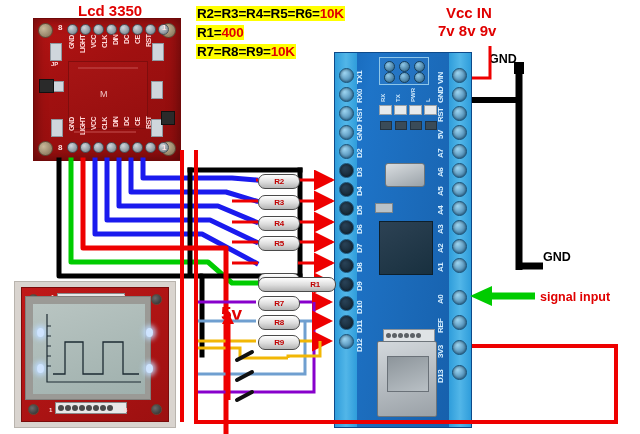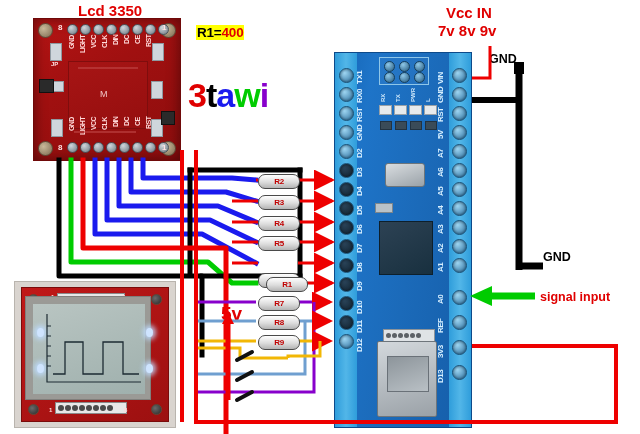--- a/index.html
+++ b/index.html
@@ -114,25 +114,24 @@
       border:1px solid #4a4a4a;display:flex;align-items:center;justify-content:center;}
   .res span{font-size:8px;font-weight:bold;color:#c00000;letter-spacing:-0.3px;}
 </style>
 </head>
 <body>
 
 <div id="stage">
 
   <div class="note" id="lcd-title">Lcd 3350</div>
 
+  <div class="spec" id="spec1"><span>R2=R3=R4=R5=R6=</span><span class="specval">10K</span></div>
   <div class="spec" id="spec2"><span>R1=</span><span class="specval">400</span></div>
-
-  <div id="logo">
-    <span class="lg3">3</span><span class="lgt">t</span><span class="lga">a</span><span class="lgw">w</span><span class="lgi">i</span>
-  </div>
+  <div class="spec" id="spec3"><span>R7=R8=R9=</span><span class="specval">10K</span></div>
+
 
   <div class="note" id="vcc-in">Vcc IN</div>
   <div class="note" id="vcc-volts">7v 8v 9v</div>
   <div class="note" id="gnd-top">GND</div>
   <div class="note" id="gnd-bot">GND</div>
   <div class="note" id="sig-label">signal input</div>
   <div class="note" id="v5-label">5v</div>
 
   <div id="lcd5110">
     <div class="pcb-hole" style="left:4px;top:4px;"></div>
@@ -448,21 +447,21 @@
     </div>
   <div class="res" style="left:258px;top:216px;">
       <span>R4</span>
     </div>
   <div class="res" style="left:258px;top:236px;">
       <span>R5</span>
     </div>
   <div class="res" style="left:258px;top:273px;">
       <span>R6</span>
     </div>
-  <div class="res" style="left:266px;top:277px;">
+  <div class="res" style="left:258px;top:277px;padding-left:36px;">
       <span>R1</span>
     </div>
   <div class="res" style="left:258px;top:296px;">
       <span>R7</span>
     </div>
   <div class="res" style="left:258px;top:315px;">
       <span>R8</span>
     </div>
   <div class="res" style="left:258px;top:335px;">
       <span>R9</span>

